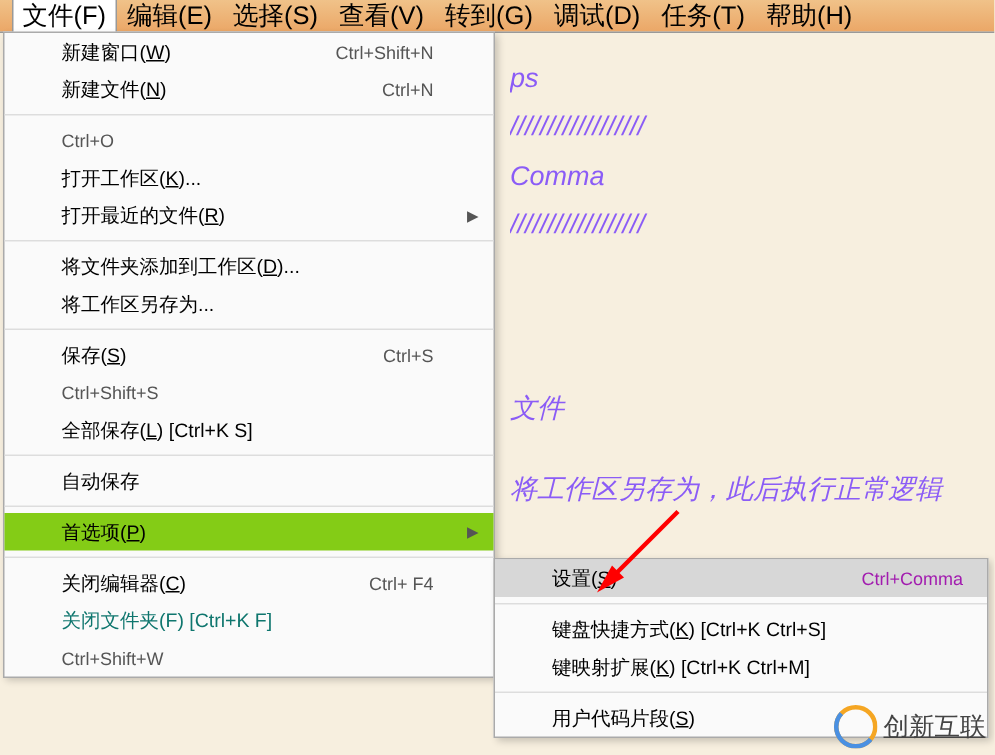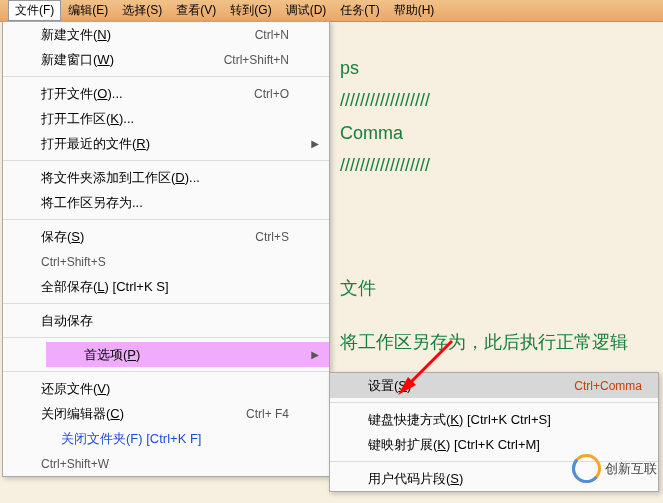--- a/index.html
+++ b/index.html
@@ -1,35 +1,35 @@
 <!DOCTYPE html>
 <html><head>
   <meta charset="utf-8">
   <style>
     * { margin: 0; padding: 0; box-sizing: border-box; font-family: "Microsoft YaHei", sans-serif; }
     body { width: 663px; height: 503px; background: #f7efdf; overflow: hidden; position: relative; }
-    .menubar { height: 22px; background: linear-gradient(#f0c289, #eba767); border-bottom: 1px solid #999; display: flex; align-items: center; padding-left: 8px; font-size: 12px; }
+    .menubar { height: 22px; background: linear-gradient(#f0c289, #eba767); border-bottom: 1px solid #999; display: flex; align-items: center; padding-left: 8px; font-size: 17px; }
     .menubar-item { padding: 2px 7px; cursor: default; }
     .menubar-item.active { background: #fff; box-shadow: inset 0 0 0 1px #999; }
     .dropdown { position: absolute; top: 21px; left: 2px; width: 328px; background: #fafafa; border: 1px solid #aaa; box-shadow: 2px 2px 5px rgba(0,0,0,0.2); font-size: 13px; z-index: 10; }
     .menu-row { display: flex; align-items: center; height: 25px; padding: 0 40px 0 38px; position: relative; cursor: default; }
-    .menu-row.hover { background: #f0abfc; margin-left: 43px; }
-    .menu-row.disabled { color: #1d4ed8; margin-left: 20px; }
+    .menu-row.hover { background: #84cc16; }
+    .menu-row.disabled { color: #0f766e; }
     .menu-label { flex: 1; white-space: nowrap; }
     .menu-shortcut { color: #555; font-size: 12px; }
     .menu-sep { height: 1px; background: #ddd; margin: 4px 0; }
     .submenu-arrow { position: absolute; right: 10px; font-size: 10px; color: #555; }
     .submenu { position: absolute; top: 372px; left: 329px; width: 330px; background: #fafafa; border: 1px solid #aaa; box-shadow: 2px 2px 5px rgba(0,0,0,0.2); font-size: 13px; z-index: 11; }
     .sub-row { display: flex; align-items: center; height: 25px; padding: 0 16px 0 38px; cursor: default; }
     .sub-row.hover { background: #d7d7d7; }
-    .sub-shortcut { color: #c2410c; font-size: 12px; }
-    .bg-content { position: absolute; top: 22px; left: 0; right: 0; bottom: 0; padding: 30px 0 0 340px; font-family: "Courier New", monospace; color: #15803d; font-size: 18px; line-height: 1.8; }
+    .sub-shortcut { color: #a21caf; font-size: 12px; }
+    .bg-content { position: absolute; top: 22px; left: 0; right: 0; bottom: 0; padding: 14px 0 0 340px; font-family: "Courier New", monospace; font-style: italic; color: #8b5cf6; font-size: 18px; line-height: 1.8; }
     .bg-line { white-space: nowrap; overflow: hidden; }
     .arrow { position: absolute; top: 337px; left: 396px; width: 60px; height: 60px; z-index: 20; pointer-events: none; }
-    .watermark { position: absolute; right: 6px; bottom: 20px; display: flex; align-items: center; color: #444; font-size: 13px; z-index: 30; }
+    .watermark { position: absolute; right: 6px; bottom: 4px; display: flex; align-items: center; color: #444; font-size: 17px; z-index: 30; text-decoration: underline; }
     .watermark svg { margin-right: 4px; }
     u { text-decoration: underline; }
   </style>
 </head>
 <body>
 
 <div class="bg-content">
   <div class="bg-line">ps</div>
   <div class="bg-line">//////////////////</div>
   <div class="bg-line"> Comma</div>
@@ -46,30 +46,29 @@
     <div class="menubar-item">选择(S)</div>
     <div class="menubar-item">查看(V)</div>
     <div class="menubar-item">转到(G)</div>
     <div class="menubar-item">调试(D)</div>
     <div class="menubar-item">任务(T)</div>
     <div class="menubar-item">帮助(H)</div>
   </div>
 
 <div class="dropdown">
     <div class="menu-row">
+      <span class="menu-label">新建窗口(<u>W</u>)</span>
+      <span class="menu-shortcut">Ctrl+Shift+N</span>
+    </div>
+    <div class="menu-row">
       <span class="menu-label">新建文件(<u>N</u>)</span>
       <span class="menu-shortcut">Ctrl+N</span>
     </div>
-    <div class="menu-row">
-      <span class="menu-label">新建窗口(<u>W</u>)</span>
-      <span class="menu-shortcut">Ctrl+Shift+N</span>
-    </div>
     <div class="menu-sep"></div>
     <div class="menu-row">
-      <span class="menu-label">打开文件(<u>O</u>)...</span>
       <span class="menu-shortcut">Ctrl+O</span>
     </div>
     <div class="menu-row">
       <span class="menu-label">打开工作区(<u>K</u>)...</span>
     </div>
     <div class="menu-row">
       <span class="menu-label">打开最近的文件(<u>R</u>)</span>
       <span class="submenu-arrow">▶</span>
     </div>
     <div class="menu-sep"></div>
@@ -93,23 +92,20 @@
     <div class="menu-sep"></div>
     <div class="menu-row">
       <span class="menu-label">自动保存</span>
     </div>
     <div class="menu-sep"></div>
     <div class="menu-row hover">
       <span class="menu-label">首选项(<u>P</u>)</span>
       <span class="submenu-arrow">▶</span>
     </div>
     <div class="menu-sep"></div>
-    <div class="menu-row">
-      <span class="menu-label">还原文件(<u>V</u>)</span>
-    </div>
     <div class="menu-row">
       <span class="menu-label">关闭编辑器(<u>C</u>)</span>
       <span class="menu-shortcut">Ctrl+ F4</span>
     </div>
     <div class="menu-row disabled">
       <span class="menu-label">关闭文件夹(F) [Ctrl+K F]</span>
     </div>
     <div class="menu-row">
       <span class="menu-shortcut">Ctrl+Shift+W</span>
     </div>

